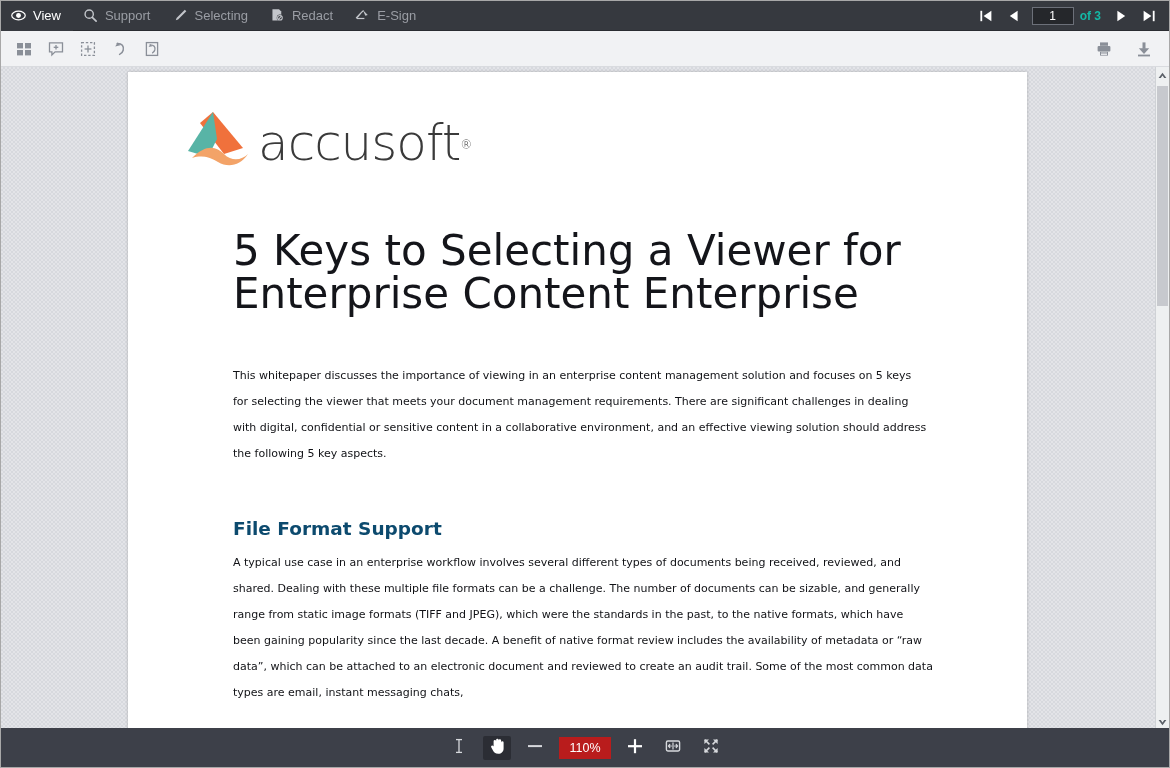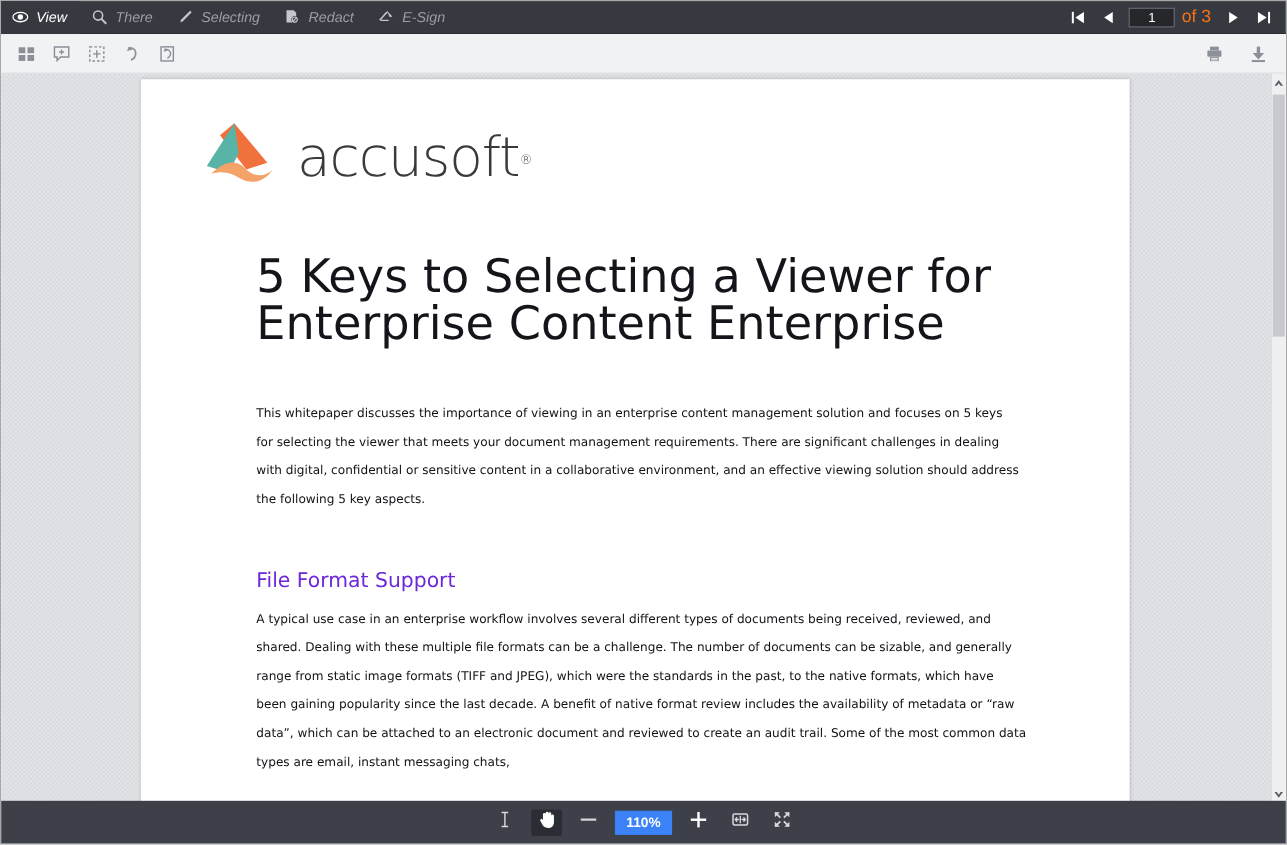--- a/index.html
+++ b/index.html
@@ -29,21 +29,20 @@
   }
   .tab {
     display: flex; align-items: center;
     height: 30px;
     padding: 0 12px 0 10px;
     gap: 7px;
     cursor: pointer;
     color: #9a9da4;
     font-size: 13px;
     user-select: none;
-    font-style: italic;
   }
   .tab.active { color: #ffffff; background: #36393f; }
   .tab .ic { display: inline-flex; width: 15px; height: 15px; align-items: center; justify-content: center; }
   .tab .ic svg { display: block; }
 
   .nav-group {
     position: absolute; right: 6px; top: 0;
     height: 30px;
     display: flex; align-items: center; gap: 0px;
   }
@@ -58,21 +57,21 @@
     border: 1px solid #6c7079;
     color: #ffffff;
     font-size: 12px;
     text-align: center;
     line-height: 18px;
     margin: 0 4px;
     font-family: "Liberation Sans", sans-serif;
     padding: 0;
     box-sizing: border-box;
   }
-  .oftext { color: #f97316; font-size: 16px; margin: 0 6px 0 2px; white-space: nowrap; }
+  .oftext { color: #14b8a6; font-size: 12px; margin: 0 6px 0 2px; white-space: nowrap; font-weight: bold; }
 
   
   .toolbar2 {
     position: absolute; left: 0; top: 30px;
     width: 1168px; height: 36px;
     background: #f1f2f4;
     border-bottom: 1px solid #d9dbdf;
     box-sizing: border-box;
     display: flex; align-items: center;
   }
@@ -102,21 +101,21 @@
     position: absolute;
     left: 127px; top: 5px;
     width: 899px; height: 1160px;
     background: #ffffff;
     box-shadow: 0 0 3px rgba(0,0,0,0.22);
   }
   .page-inner { position: absolute; left: 0; top: 0; width: 899px; }
 
   .logo-wrap {
     position: absolute; left: 58px; top: 38px;
-    display: flex; align-items: flex-end; gap: 12px;
+    display: flex; align-items: flex-end; 
   }
   .logo-mark { width: 72px; height: 58px; }
   .logo-word {
     position: relative;
     font-family: "DejaVu Sans", sans-serif;
     font-size: 50px;
     color: #3a3a3a;
     letter-spacing: -1px;
     line-height: 50px;
     font-weight: 300;
@@ -143,22 +142,22 @@
     font-family: "DejaVu Sans", sans-serif;
     font-size: 11px;
     line-height: 26px;
     color: #111216;
   }
   #intro-para { top: 291px; }
   .doc-h2 {
     position: absolute; left: 105px; top: 446px;
     font-family: "DejaVu Sans", sans-serif;
     font-size: 18.5px;
-    font-weight: normal;
-    color: #6d28d9;
+    font-weight: bold;
+    color: #0c4a6e;
     text-align: right;
   }
   #body-para { top: 478px; width: 700px; }
 
   
   .vscroll {
     position: absolute; right: 0; top: 66px;
     width: 14px; height: 663px;
     background: #eef0f1;
     border-left: 1px solid #cfd2d6;
@@ -188,28 +187,27 @@
   }
   .bbtn {
     width: 28px; height: 24px;
     display: flex; align-items: center; justify-content: center;
     cursor: pointer;
     border-radius: 2px;
   }
   .bbtn.active { background: #2b2d34; }
   .zoomfield {
     min-width: 52px; height: 22px;
-    background: #3b82f6;
+    background: #b91c1c;
     color: #ffffff;
     font-size: 12.5px;
     display: flex; align-items: center; justify-content: center;
     padding: 0 8px;
     cursor: pointer;
     box-sizing: border-box;
-    font-weight: bold;
   }
 </style>
 </head>
 <body>
 
 <div id="app">
 
   <div class="topbar">
 
     <div class="tab active">
@@ -222,21 +220,21 @@
       <span>View</span>
     </div>
 
     <div class="tab">
       <span class="ic">
         <svg width="15" height="15" viewBox="0 0 16 16">
             <circle cx="6.6" cy="6.6" r="4.4" fill="none" stroke="#c3c6cb" stroke-width="1.5"></circle>
             <line x1="9.9" y1="9.9" x2="14" y2="14" stroke="#c3c6cb" stroke-width="1.8" stroke-linecap="round"></line>
           </svg>
       </span>
-      <span>There</span>
+      <span>Support</span>
     </div>
 
     <div class="tab">
       <span class="ic">
         <svg width="15" height="15" viewBox="0 0 16 16">
             <path d="M12.6 1.8 L14.2 3.4 L5.4 12.2 L3 13 L3.8 10.6 Z" fill="#c3c6cb"></path>
           </svg>
       </span>
       <span>Selecting</span>
     </div>

